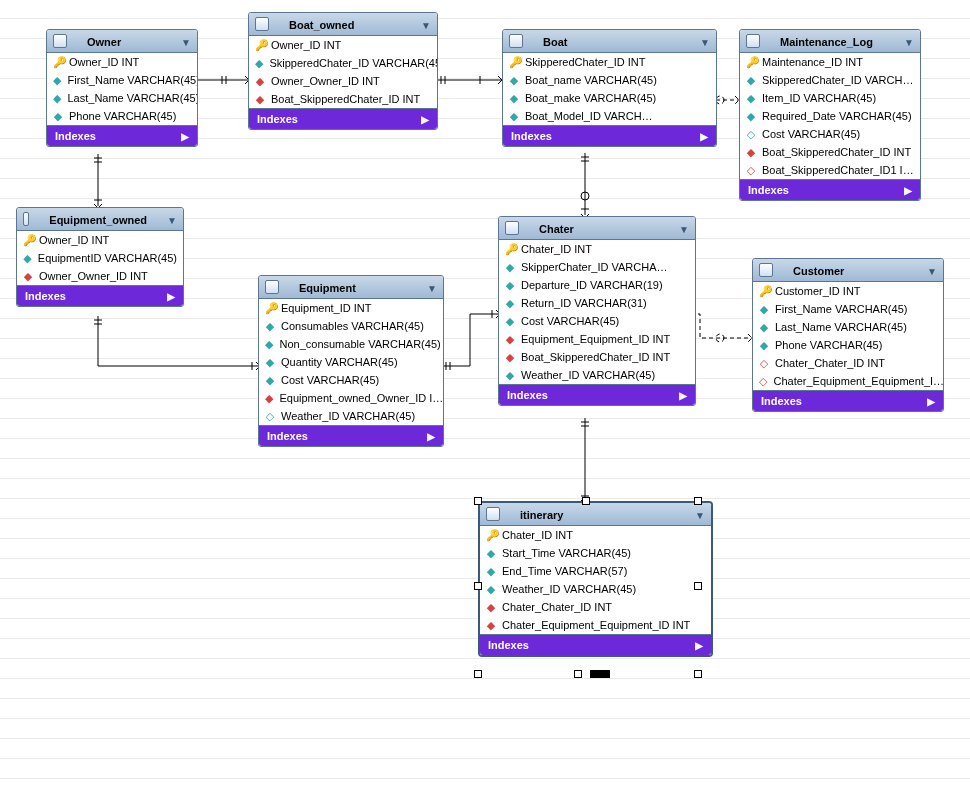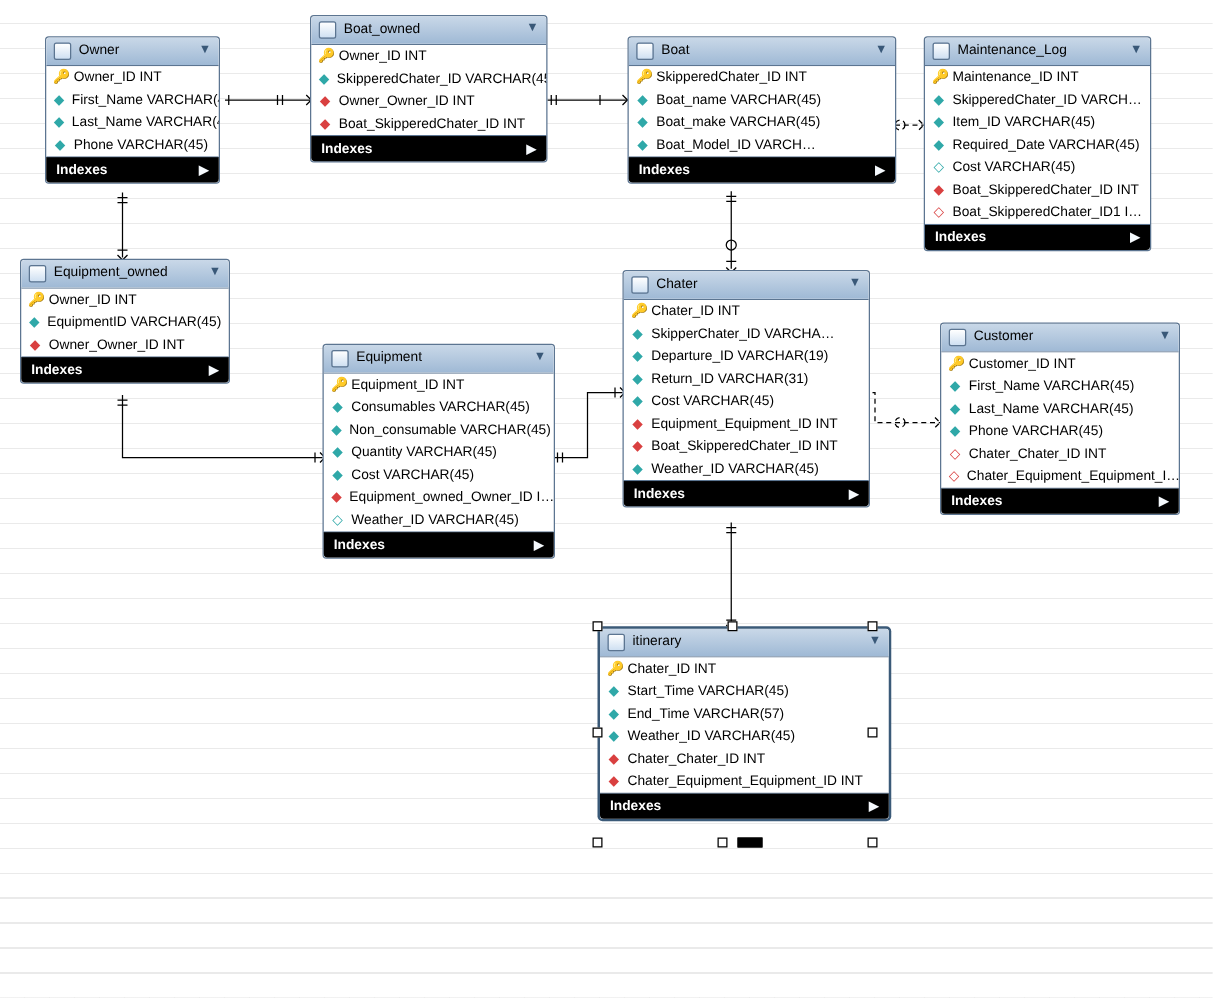--- a/index.html
+++ b/index.html
@@ -1,31 +1,31 @@
 <!DOCTYPE html>
 <html><head>
 <meta charset="utf-8">
 <style>
 html,body{margin:0;padding:0;width:970px;height:798px;font:11px Verdana,Arial,sans-serif;background:repeating-linear-gradient(0deg,#fff,#fff 19px,#eaeaea 19px,#eaeaea 20px),repeating-linear-gradient(90deg,#fff,#fff 19px,#eaeaea 19px,#eaeaea 20px);overflow:hidden;color:#000}
 #canvas{position:relative;width:970px;height:798px}
 svg.rel{position:absolute;inset:0;width:970px;height:798px;pointer-events:none;stroke:#000;fill:none;stroke-width:1}
 svg.rel.dashed{stroke-dasharray:4 3}
 .entity{position:absolute;border:1px solid #5c7591;background:#fff;border-radius:3px;box-sizing:border-box}
 .entity.sel{border:1px solid #3b5a78;box-shadow:0 0 0 1px #3b5a78}
-.ent-head{display:flex;align-items:flex-start;gap:6px;padding:4px 6px;background:linear-gradient(#c9d8e8,#9fb9d5);border-bottom:1px solid #5c7591;border-radius:3px 3px 0 0;font-weight:normal}
+.ent-head{display:flex;align-items:flex-end;gap:20px;padding:4px 6px;background:linear-gradient(#c9d8e8,#9fb9d5);border-bottom:1px solid #5c7591;border-radius:3px 3px 0 0;font-weight:bold}
 .ent-head .tbl-ico{display:inline-flex;width:12px;height:12px;background:linear-gradient(#fff,#cfe0f2);border:1px solid #5c7591;border-radius:2px}
 .ent-head .chev{margin-left:auto;color:#395878;font-size:10px}
 .col{display:flex;align-items:center;gap:6px;padding:3px 6px;white-space:nowrap;overflow:hidden;text-overflow:ellipsis}
 .bullet{display:inline-block;width:10px;text-align:center;font-size:11px;line-height:1}
 .bullet.key{color:#e6b400}
 .bullet.cyan{color:#2fa8a8}
 .bullet.cyanO{color:#2fa8a8}
 .bullet.red{color:#d94040}
 .bullet.redO{color:#d94040}
-.indexes{display:flex;align-items:center;padding:4px 8px;background:#000000;color:#fff;font-weight:bold;border-top:1px solid #5c7591;border-radius:0 0 3px 3px}
+.indexes{display:flex;align-items:center;padding:4px 8px;background:#6d28d9;color:#fff;font-weight:bold;border-top:1px solid #5c7591;border-radius:0 0 3px 3px}
 .indexes .arrow{margin-left:auto;color:#f5f9fd;font-size:10px}
 .handle{position:absolute;width:8px;height:8px;background:#fff;border:1px solid #000;box-sizing:border-box}
 .handle.mid{width:20px;height:8px;background:#000}
 </style>
 </head>
 <body>
 
 <div id="canvas">
 
 <svg class="rel">
@@ -77,21 +77,21 @@
       <circle cx="720" cy="338" r="4"></circle>
       <circle cx="680" cy="314" r="4"></circle>
     </svg>
 
 <svg class="rel">
       <path d="M585,418 V 470 V 502"></path>
       <path d="M581,422 H589 M581,426 H589 M581,496 H589"></path>
       <path d="M581,500 L585,504 L589,500"></path>
     </svg>
 
-<div class="entity" style="left:36px;top:29px;width:140px">
+<div class="entity" style="left:46px;top:29px;width:152px">
   <div class="ent-head">
     <span class="tbl-ico"></span>
     <span>Owner</span>
     <span class="chev">▼</span>
   </div>
   <div>
         <div class="col">
           <span class="bullet key">🔑</span>
           <span>Owner_ID INT</span>
         </div>

